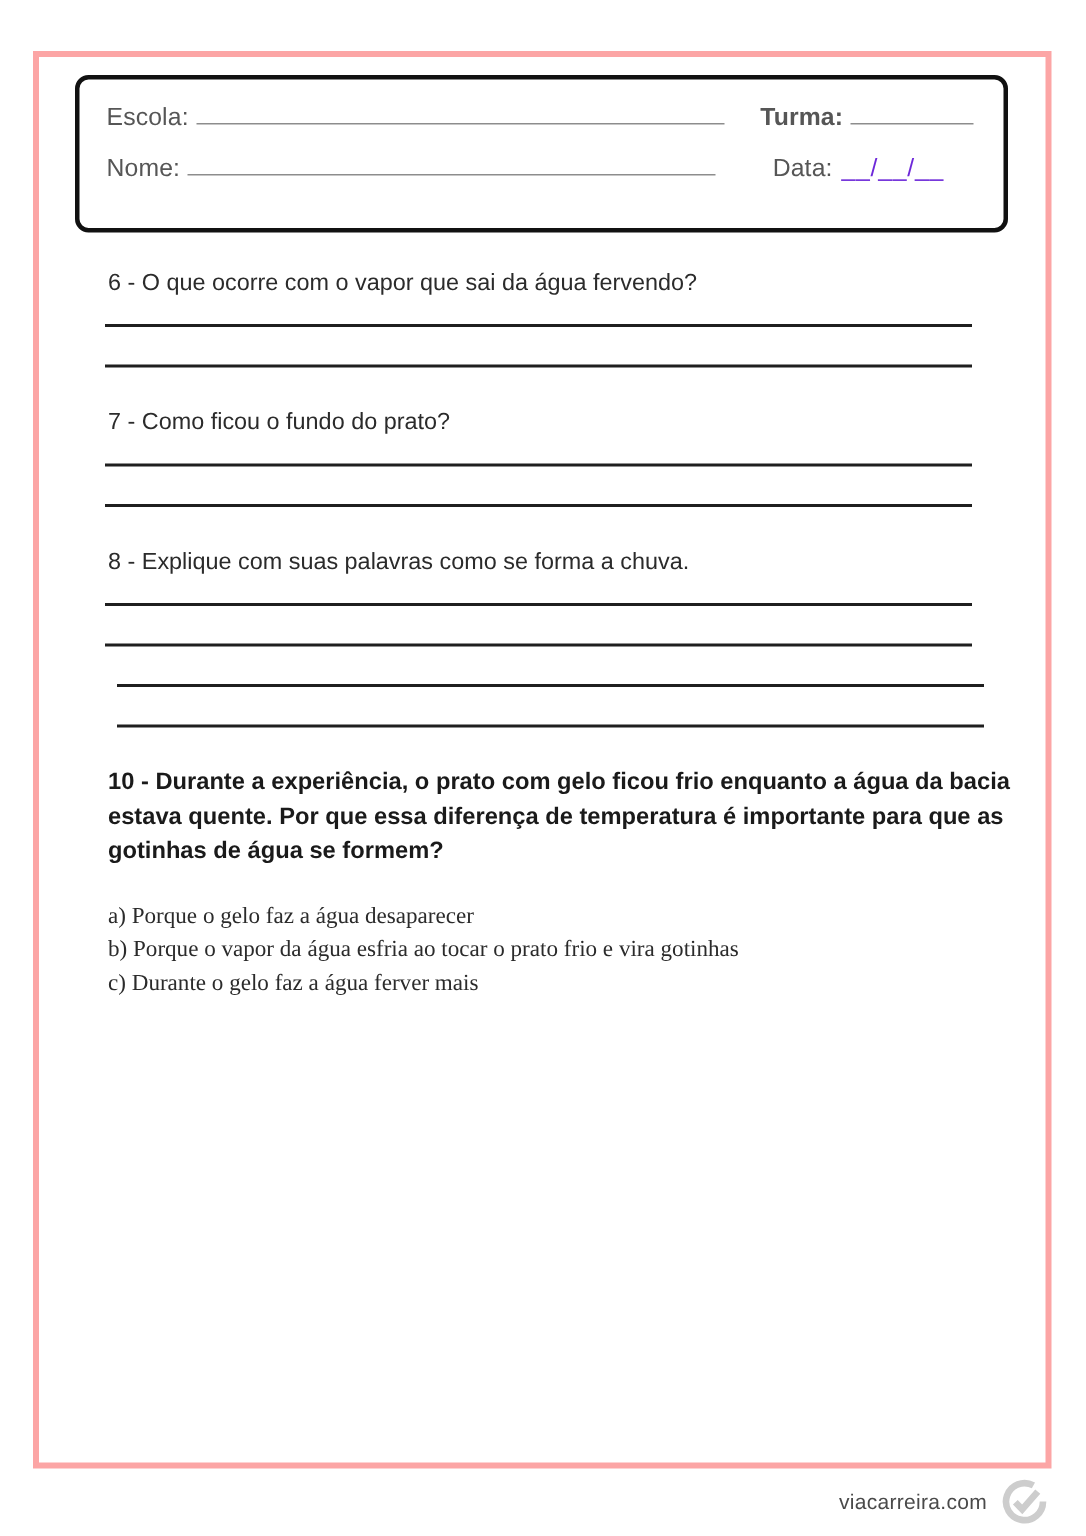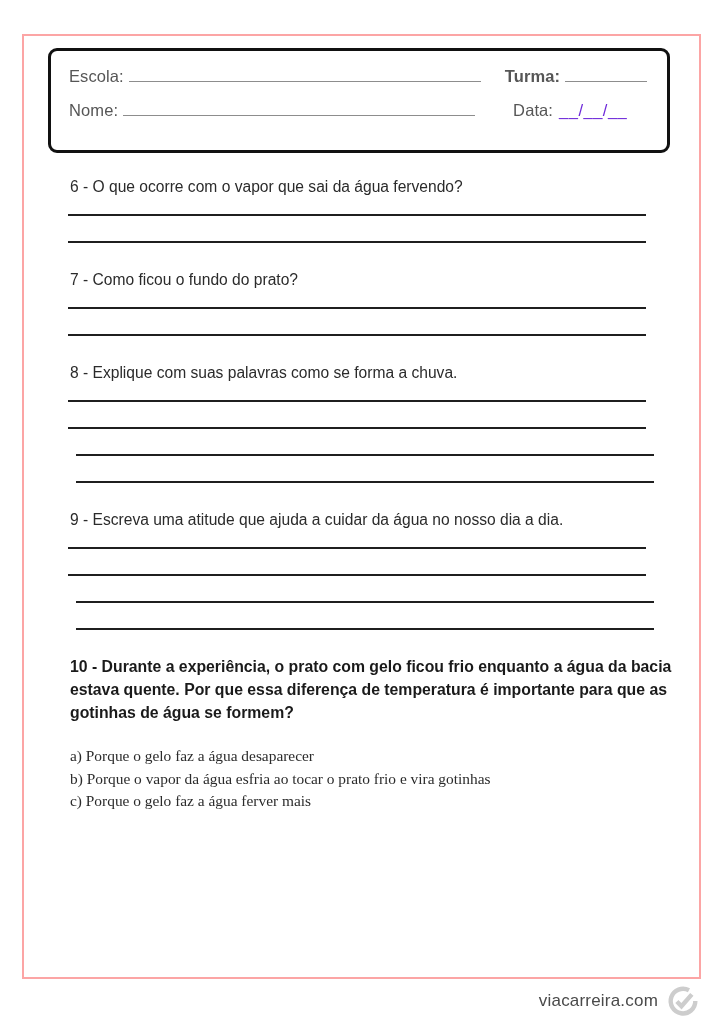--- a/index.html
+++ b/index.html
@@ -20,21 +20,21 @@
     overflow: hidden;
   }
 
   
   .sheet-frame {
     position: absolute;
     left: 22px;
     top: 34px;
     width: 679px;
     height: 945px;
-    border: 2px solid #fca5a5;
+    border: 4px solid #fca5a5;
     background: #ffffff;
   }
 
   
   .id-box {
     position: absolute;
     left: 24px;
     top: 12px;
     width: 622px;
     height: 105px;
@@ -135,21 +135,21 @@
   .footer {
     position: absolute;
     right: 24px;
     bottom: 6px;
     display: flex;
     align-items: center;
     gap: 8px;
   }
 
   .footer-text {
-    font-size: 17px;
+    font-size: 14px;
     color: #4a4a4a;
     letter-spacing: .2px;
   }
 
   .footer-logo {
     width: 34px;
     height: 34px;
     display: block;
   }
 </style>
@@ -199,37 +199,28 @@
       <div class="question-block">
         <div class="q-text">8 - Explique com suas palavras como se forma a chuva.</div>
         <div class="answer-lines">
           <div class="answer-line w-a"></div>
           <div class="answer-line w-b"></div>
           <div class="answer-line w-c"></div>
           <div class="answer-line w-d"></div>
         </div>
       </div>
 
-      <div class="question-block">
-        <div class="q-text">9 - Escreva uma atitude que ajuda a cuidar da água no nosso dia a dia.</div>
-        <div class="answer-lines">
-          <div class="answer-line w-a"></div>
-          <div class="answer-line w-b"></div>
-          <div class="answer-line w-c"></div>
-          <div class="answer-line w-d"></div>
-        </div>
-      </div>
 
       <div class="question-block">
         <div class="q-text bold">10 - Durante a experiência, o prato com gelo ficou frio enquanto a água da bacia estava quente. Por que essa diferença de temperatura é importante para que as gotinhas de água se formem?</div>
 
         <div class="alternatives">
           <div class="alt-item">a) Porque o gelo faz a água desaparecer</div>
           <div class="alt-item">b) Porque o vapor da água esfria ao tocar o prato frio e vira gotinhas</div>
-          <div class="alt-item">c) Porque o gelo faz a água ferver mais</div>
+          <div class="alt-item">c) Durante o gelo faz a água ferver mais</div>
         </div>
       </div>
 
     </div>
   </div>
 
   <div class="footer">
     <span class="footer-text">viacarreira.com</span>
     <span>
       <svg class="footer-logo" viewBox="0 0 40 40" aria-hidden="true">

